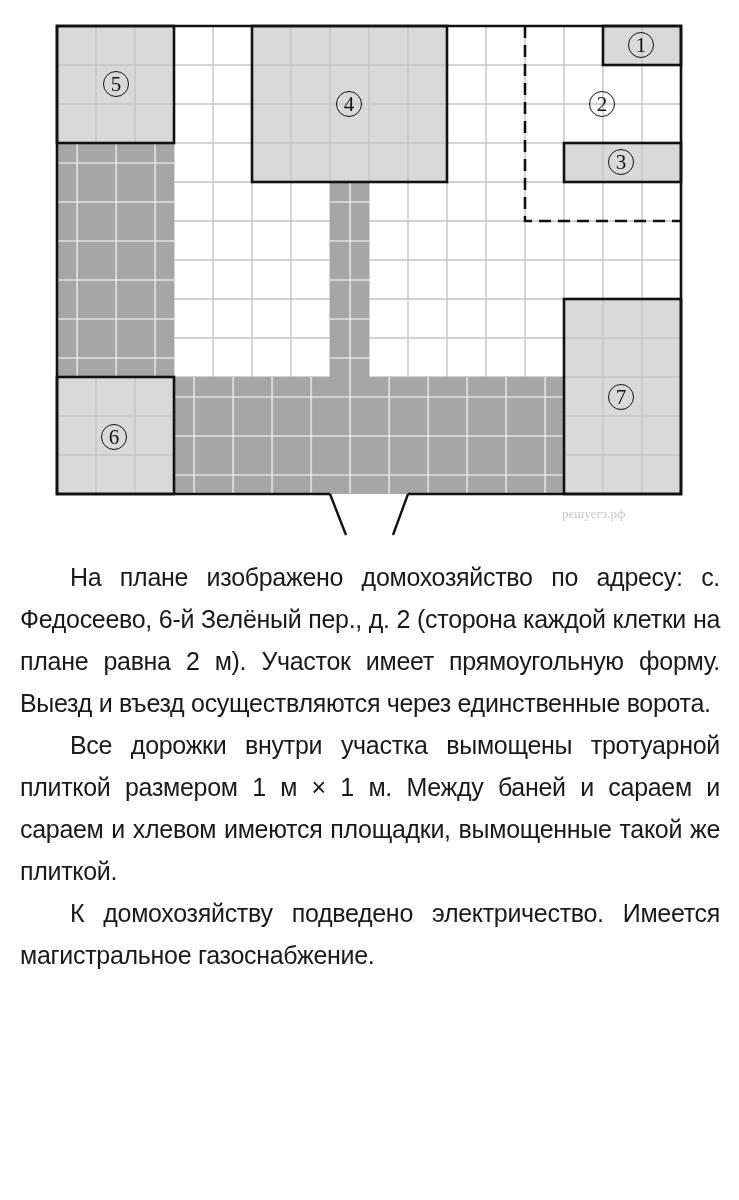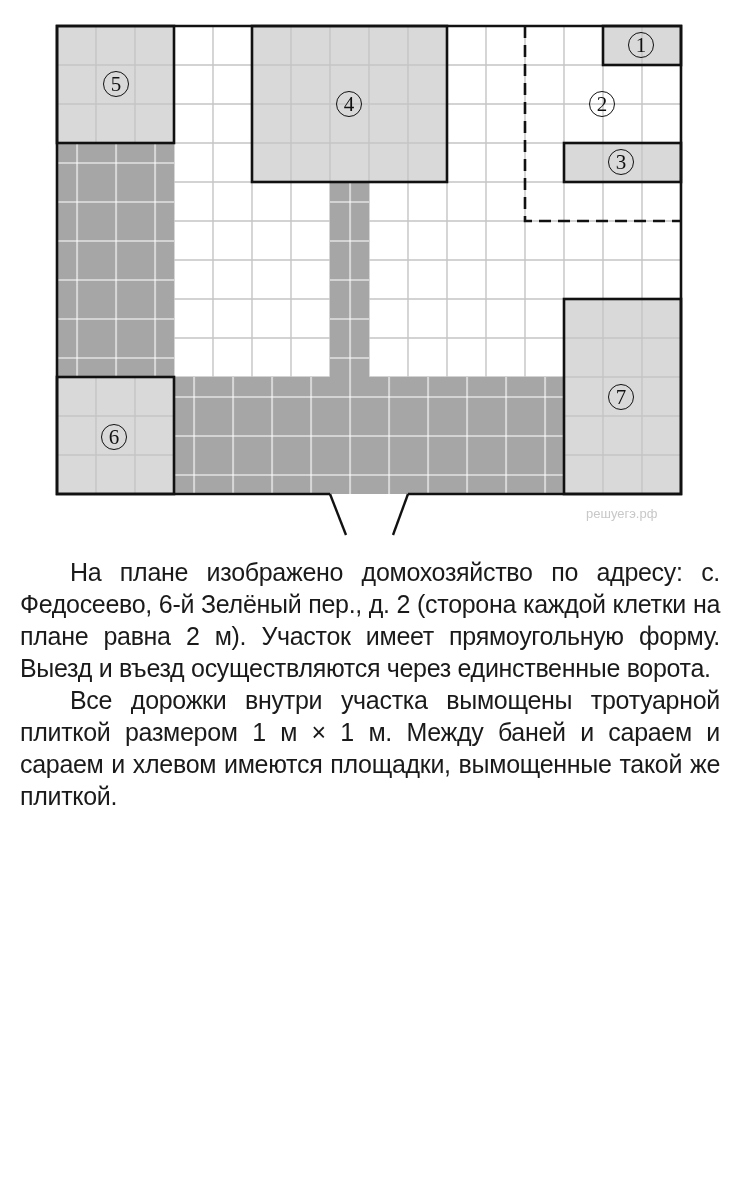--- a/index.html
+++ b/index.html
@@ -1,21 +1,21 @@
 <!DOCTYPE html>
 <html><head>
 <meta charset="utf-8">
 <style>
   html, body { margin:0; padding:0; background:#ffffff; }
   body { width:739px; height:1200px; position:relative; overflow:hidden; font-family:"Liberation Sans", sans-serif; color:#1a1a1a; }
   .plan { position:absolute; left:0; top:0; width:739px; height:545px; }
   .plan svg { position:absolute; left:0; top:0; }
   .label-circle { position:absolute; width:26px; height:26px; border:1.6px solid #111; border-radius:50%; box-sizing:border-box; display:flex; align-items:center; justify-content:center; font-family:"Liberation Serif", serif; font-size:21px; line-height:1; color:#111; }
-  .watermark { position:absolute; left:562px; top:506px; font-family:Liberation Sans, sans-serif; font-size:13px; color:#c8c8c8;margin-left:24px; }
-  .text { position:absolute; left:20px; top:556px; width:700px; font-size:25px; line-height:32px; text-align:justify; letter-spacing:-0.3px; }
+  .watermark { position:absolute; left:562px; top:506px; font-family:Liberation Serif, serif; font-size:13px; color:#c8c8c8; }
+  .text { position:absolute; left:20px; top:556px; width:700px; font-size:25px; line-height:42px; text-align:justify; letter-spacing:-0.3px; }
   .text p { margin:0; text-indent:50px; text-align:justify; }
 </style>
 </head>
 <body>
 
 <div class="plan">
   <svg width="739" height="545" viewBox="0 0 739 545">
     <defs>
       <pattern id="tiles" x="37.5" y="6.5" width="39" height="39" patternUnits="userSpaceOnUse">
         <rect x="0" y="0" width="39" height="39" fill="#a6a6a6"></rect>
@@ -103,13 +103,14 @@
   <div class="label-circle" style="left:101px;top:424px;">
       <span>6</span>
     </div>
 
   <div class="watermark">решуегэ.рф</div>
 </div>
 
 <div class="text">
   <p>На плане изображено домохозяйство по адресу: с. Федосеево, 6-й Зелёный пер., д. 2 (сторона каждой клетки на плане равна 2 м). Участок имеет прямоугольную форму. Выезд и въезд осуществляются через единственные ворота.</p>
   <p>Все дорожки внутри участка вымощены тротуарной плиткой размером 1 м × 1 м. Между баней и сараем и сараем и хлевом имеются площадки, вымощенные такой же плиткой.</p>
+  <p>К домохозяйству подведено электричество. Имеется магистральное газоснабжение.</p>
 </div>
 
 </body></html>

